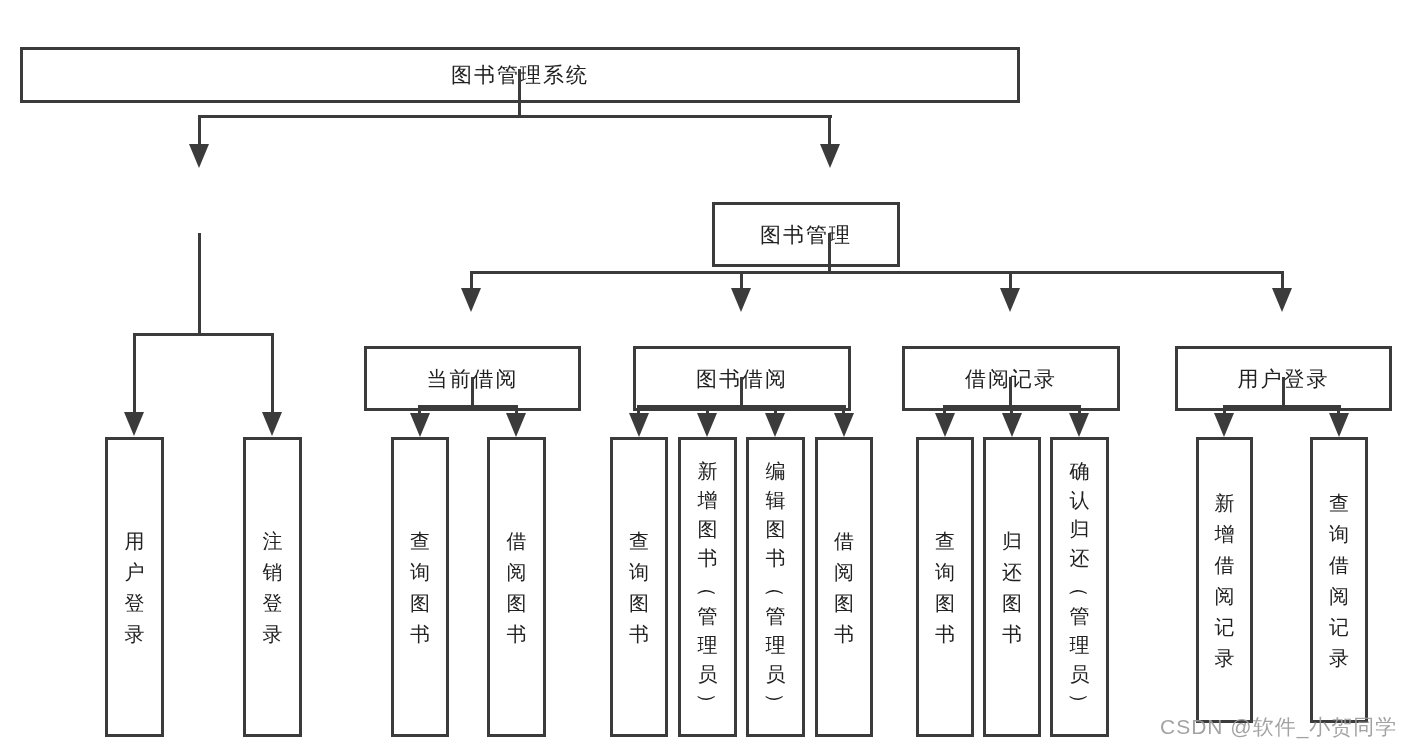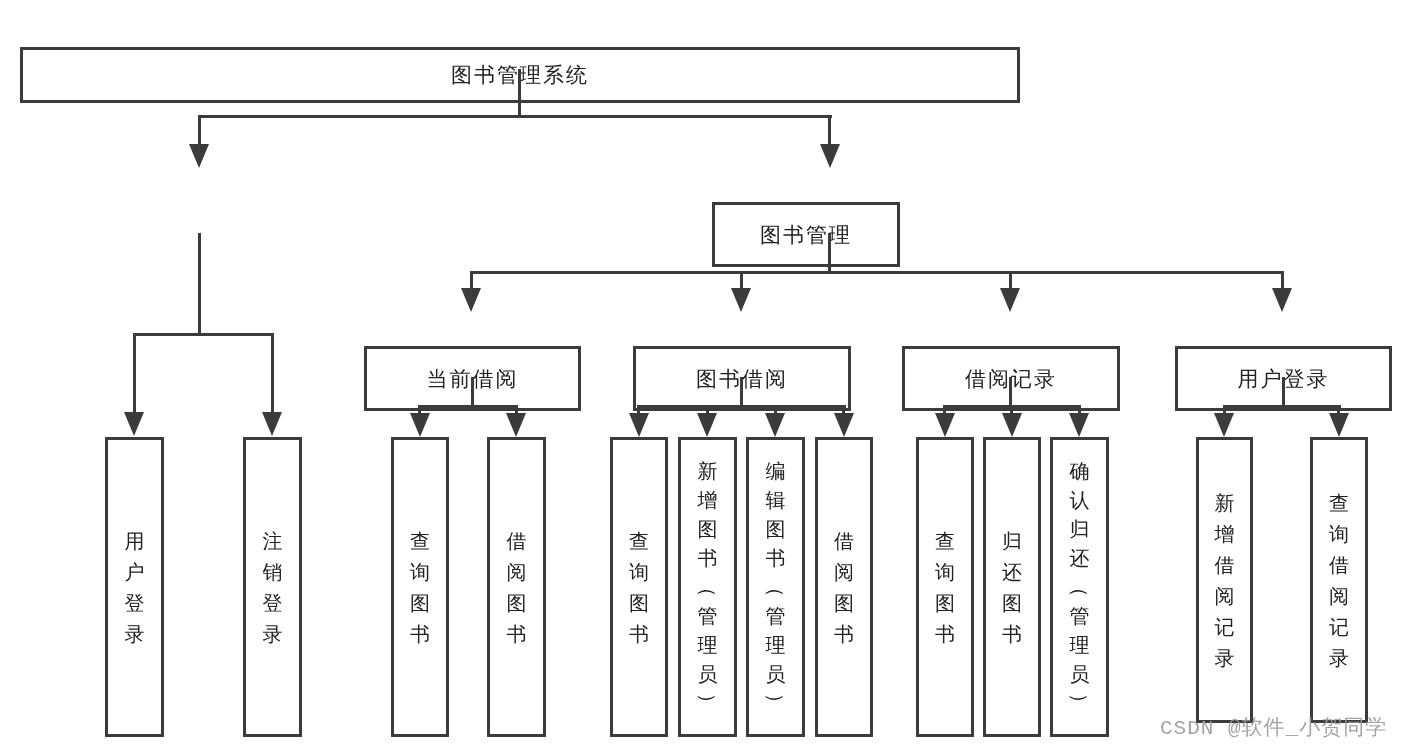--- a/index.html
+++ b/index.html
@@ -56,21 +56,20 @@
   .watermark {
     position: absolute;
     left: 1160px;
     top: 713px;
     font-size: 21px;
     letter-spacing: 1px;
     color: var(--wm);
     opacity: 0.92;
     white-space: nowrap;
     z-index: 6;
-    font-family: Liberation Mono, monospace;
   }
 </style>
 </head>
 <body>
 
 <div class="stage">
 
   <div class="box h" style="left:20px;top:13px;width:1000px;height:56px">
     <span>图书管理系统</span>
   </div>

